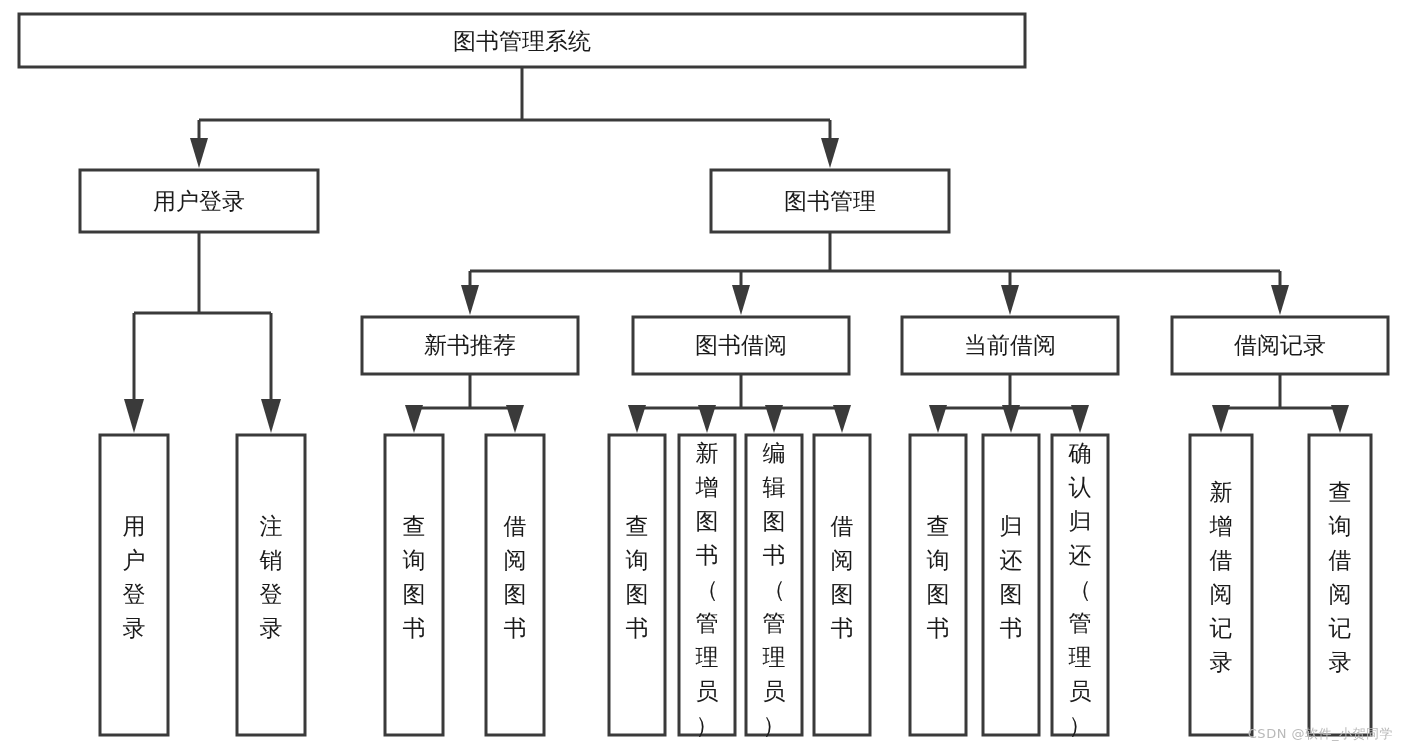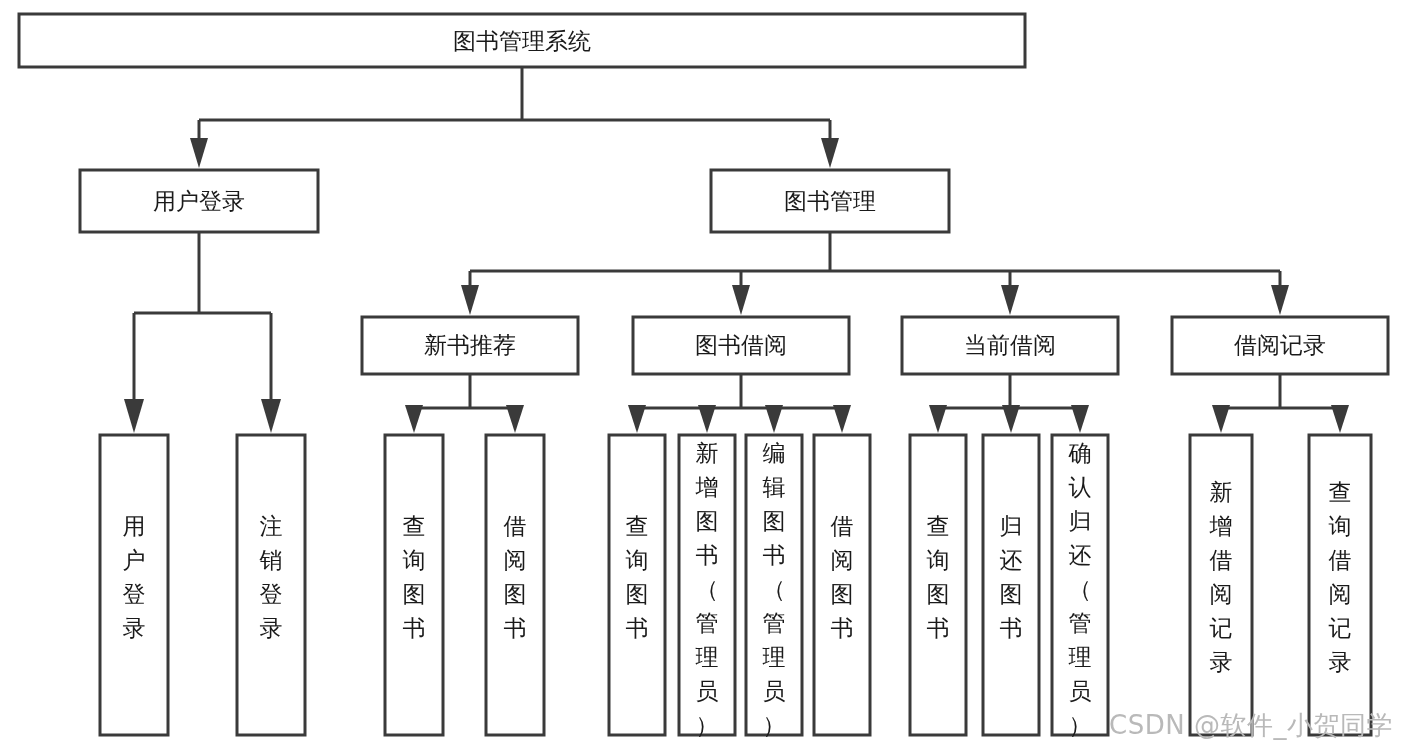--- a/index.html
+++ b/index.html
@@ -53,21 +53,21 @@
     fill: #1a1a1a;
     font-family: "DejaVu Sans", "Liberation Sans", sans-serif;
     font-size: 23px;
     text-anchor: middle;
   }
   .watermark-text {
     position: absolute;
     right: 12px;
     bottom: 4px;
     font-family: "DejaVu Sans", "Liberation Sans", sans-serif;
-    font-size: 26px;
+    font-size: 13px;
     color: #b9b9b9;
     white-space: nowrap;
     letter-spacing: 0.5px;
     pointer-events: none;
   }
 </style>
 </head>
 <body>
 
 <div id="diagram-root">

